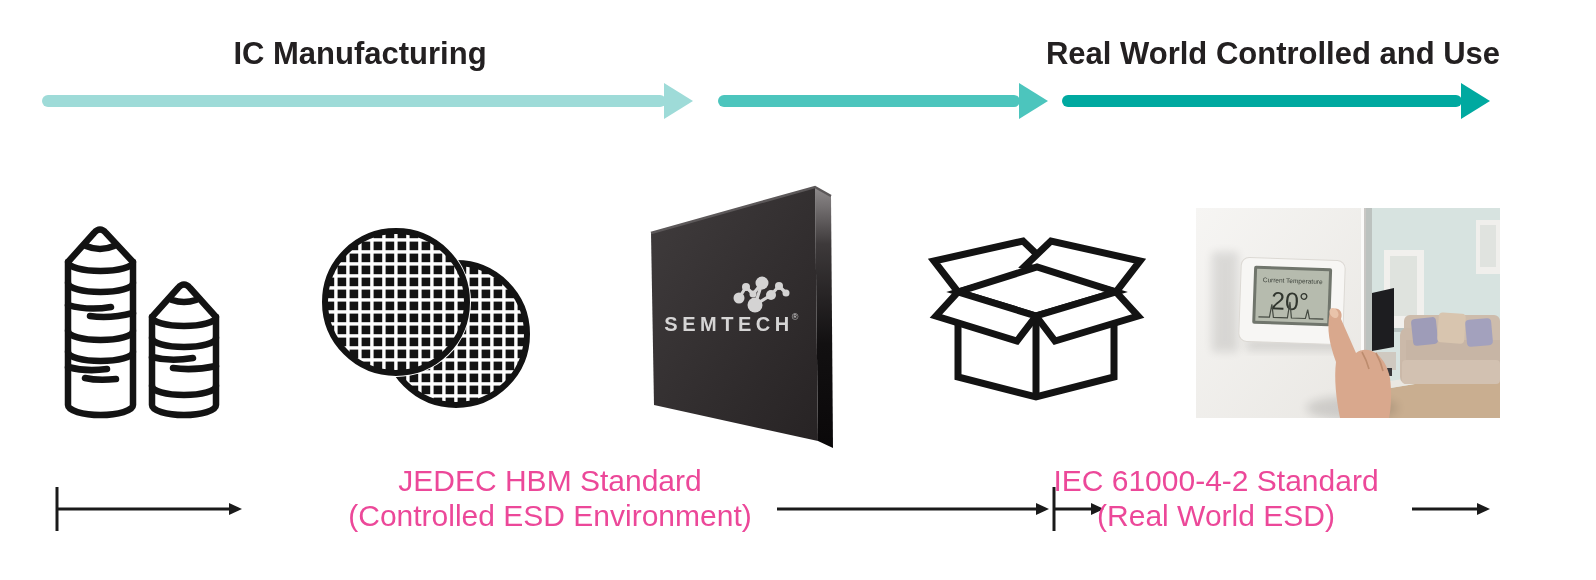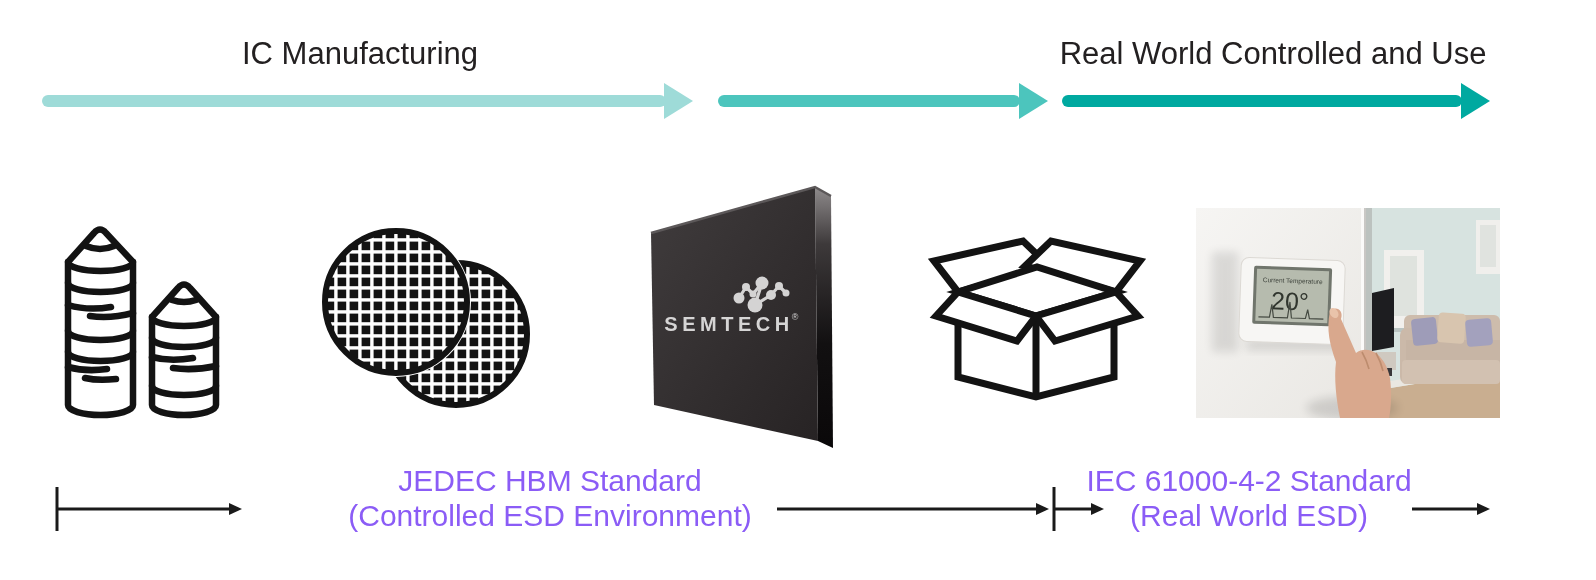--- a/index.html
+++ b/index.html
@@ -3,25 +3,25 @@
 <meta charset="utf-8">
 <style>
   html,body{margin:0;padding:0;background:#ffffff;}
   .stage{
     position:relative;width:1596px;height:580px;background:#ffffff;overflow:hidden;
     font-family:"Liberation Sans",sans-serif;color:#232021;
   }
   .gfx{position:absolute;left:0;top:0;z-index:1;}
   .stage-label{
     position:absolute;top:36px;transform:translateX(-50%);
-    font-size:31px;line-height:36px;white-space:nowrap;color:#232021;z-index:2;
+    font-size:31px;line-height:36px;white-space:nowrap;color:#232021;z-index:2;font-weight:bold;
   }
   .std-label{
     position:absolute;top:463px;transform:translateX(-50%);
-    font-size:30px;line-height:35px;text-align:center;white-space:nowrap;color:#8b5cf6;z-index:2;
+    font-size:30px;line-height:35px;text-align:center;white-space:nowrap;color:#ec4899;z-index:2;
   }
 </style>
 </head>
 <body>
 
 <div class="stage">
 
   <svg class="gfx" width="1596" height="580" viewBox="0 0 1596 580">
     <defs>
       <pattern id="waferGrid" patternUnits="userSpaceOnUse" width="12" height="12">
@@ -209,18 +209,18 @@
     </g>
   </svg>
 
   <div class="stage-label" style="left:360px">IC Manufacturing</div>
   <div class="stage-label" style="left:1273px">Real World Controlled and Use</div>
 
   <div class="std-label" style="left:550px">
     <div>JEDEC HBM Standard</div>
     <div>(Controlled ESD Environment)</div>
   </div>
-  <div class="std-label" style="left:1249px">
+  <div class="std-label" style="left:1216px">
     <div>IEC 61000-4-2 Standard</div>
     <div>(Real World ESD)</div>
   </div>
 
 </div>
 
 </body></html>

